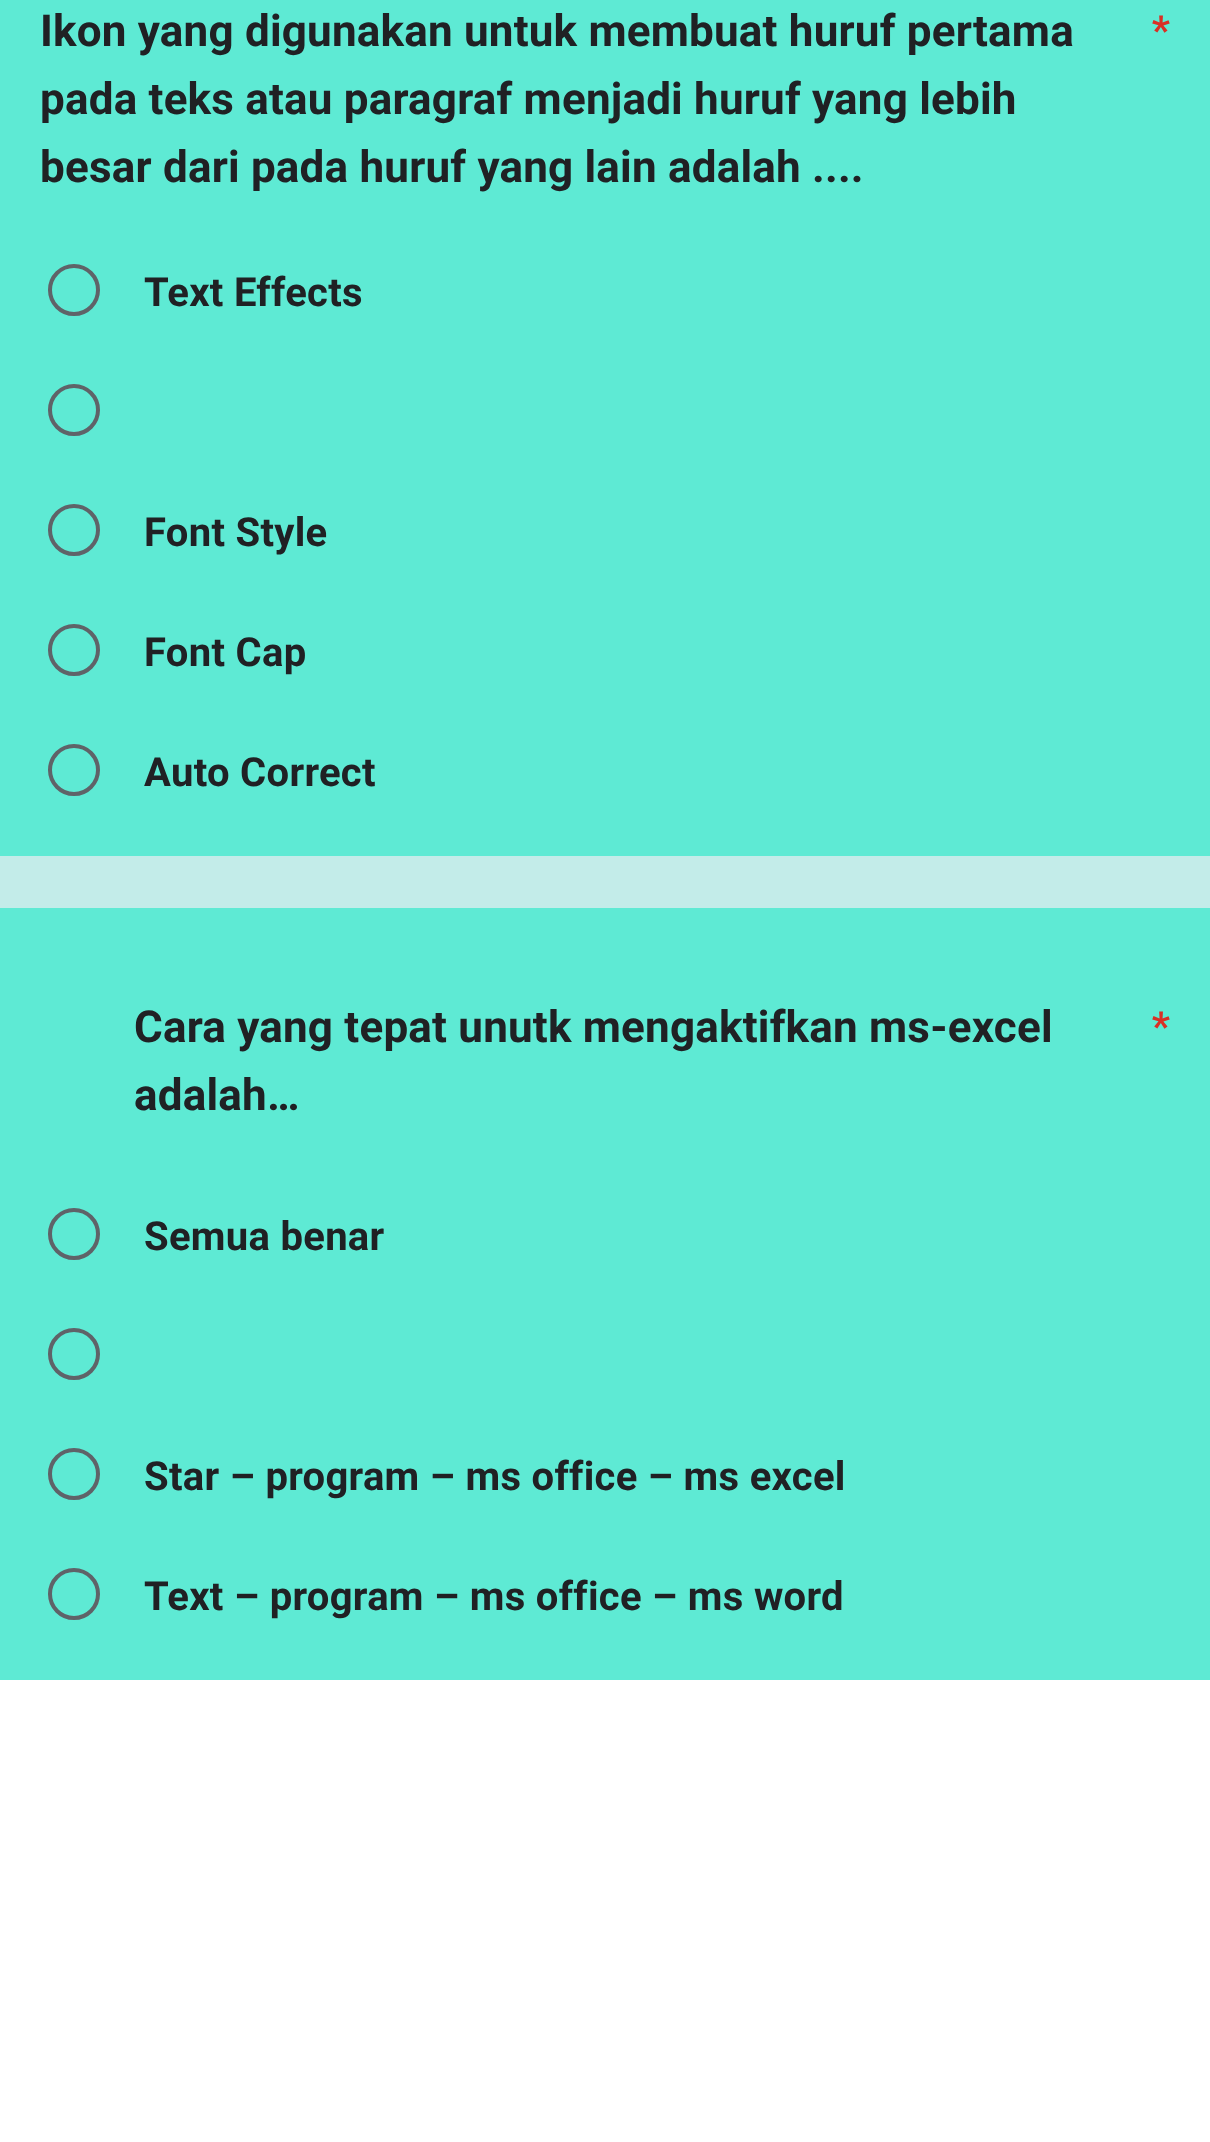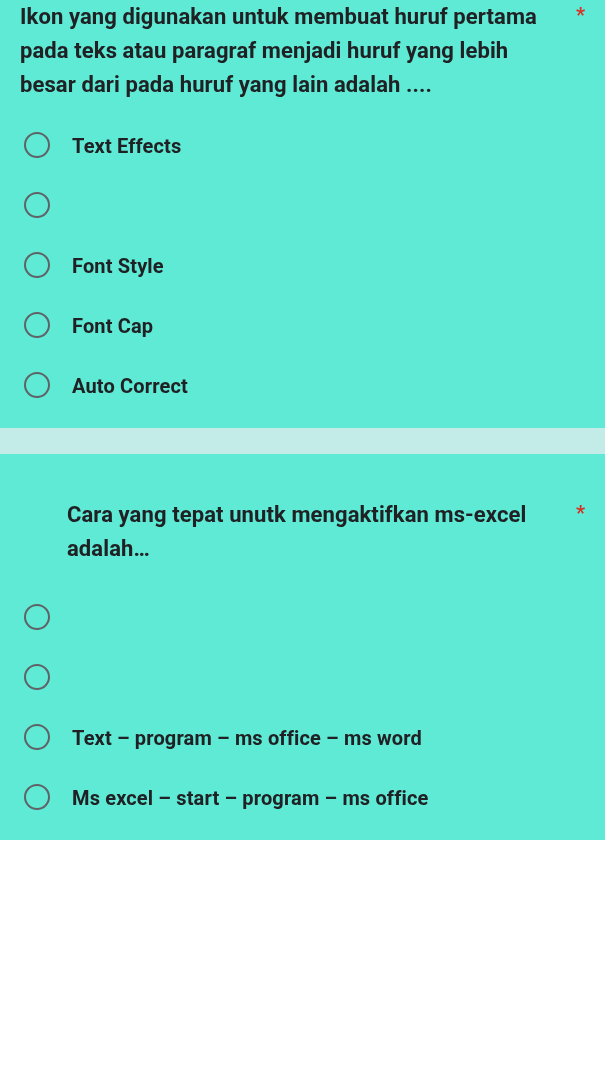--- a/index.html
+++ b/index.html
@@ -108,26 +108,27 @@
 <div class="separator"></div>
 
 <div class="question-block question-2">
   <div class="question-header">
     <div class="question-text">Cara yang tepat unutk mengaktifkan ms-excel adalah…</div>
     <div class="required-asterisk">*</div>
   </div>
   <div class="options">
     <div class="option-row">
       <div class="radio-circle"></div>
+      <div class="option-label">Semua benar</div>
     </div>
     <div class="option-row">
       <div class="radio-circle"></div>
     </div>
     <div class="option-row">
       <div class="radio-circle"></div>
-      <div class="option-label">Text – program – ms office – ms word</div>
+      <div class="option-label">Star – program – ms office – ms excel</div>
     </div>
     <div class="option-row">
       <div class="radio-circle"></div>
-      <div class="option-label">Ms excel – start – program – ms office</div>
+      <div class="option-label">Text – program – ms office – ms word</div>
     </div>
   </div>
 </div>
 
 </body></html>

